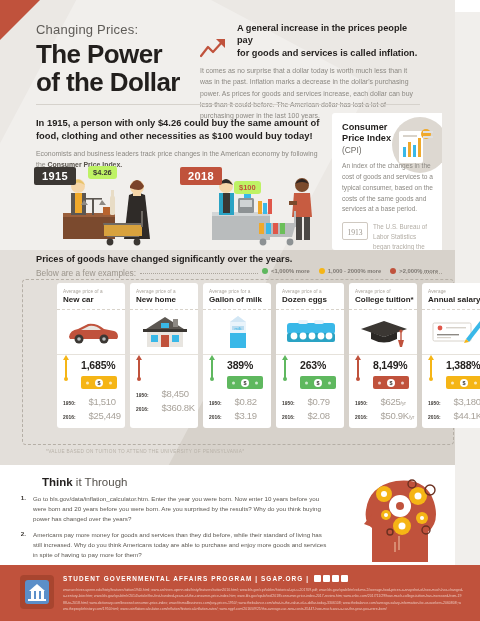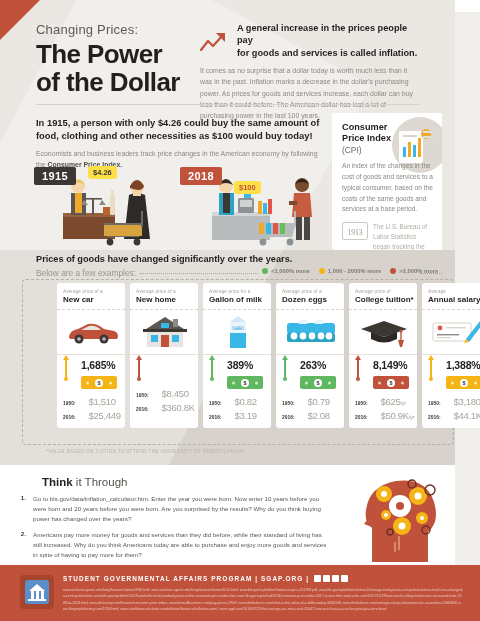--- a/index.html
+++ b/index.html
@@ -22,39 +22,39 @@
   .bg-white { position:absolute; left:0; top:465px; width:480px; height:100px; background:#fff; }
   .bg-rail { position:absolute; right:0; top:0; width:25px; height:565px; background:#f1efec; }
   .bg-rail2 { position:absolute; right:0; top:0; width:25px; height:12px; background:#ffffff; }
 
   
   .hdr { position:absolute; left:36px; top:22px; width:180px; }
   .hdr-kicker { font-size:13px; color:#5e5b57; font-weight:400; letter-spacing:.2px; }
   .hdr-title { font-size:26px; font-weight:bold; color:#221f1d; line-height:1.08; margin-top:3px; letter-spacing:-.6px; }
 
   .intro { position:absolute; left:200px; top:22px; width:220px; }
-  .intro-row { display:flex; gap:7px; align-items:center; }
+  .intro-row { display:flex; gap:7px; align-items:flex-end; }
   .intro-ico { flex:0 0 auto; width:30px; height:22px; margin-top:2px; }
   .intro-lead { font-size:9.2px; font-weight:bold; color:#221f1d; line-height:1.35; }
   .intro-body { font-size:6.9px; color:#8c8983; line-height:1.62; margin-top:6px; }
 
   .hr { position:absolute; left:36px; top:104px; width:384px; height:1px; background:#d6d2cc; }
 
   
   .cmp { position:absolute; left:36px; top:116px; width:285px; }
   .cmp-head { font-size:9.4px; font-weight:bold; color:#221f1d; line-height:1.42; }
   .cmp-sub { font-size:6.9px; color:#8c8983; line-height:1.6; margin-top:5px; }
   .cmp-sub b { color:#555049; }
 
   .scene { position:absolute; left:30px; top:163px; width:300px; height:87px; }
   .yr-badge { position:absolute; font-size:11px; font-weight:bold; color:#fff; padding:3px 8px 3px 8px;
      border-radius:2px; letter-spacing:.4px; }
   .yr-1915 { left:4px; top:4px; background:#3b3733; }
   .yr-2018 { left:150px; top:4px; background:#c0523c; }
-  .bubble { position:absolute; background:#fde047; border-radius:3px; padding:2px 5px;
+  .bubble { position:absolute; background:#bef264; border-radius:3px; padding:2px 5px;
      font-size:7.5px; font-weight:bold; color:#3b3733; }
   .b1 { left:58px; top:3px; }
   .b2 { left:204px; top:18px; color:#c0523c; }
 
   
   .cpi { position:absolute; left:332px; top:113px; width:110px; height:137px;
      background:#fff; border-radius:3px 0 0 3px; padding:9px 9px 0 10px; overflow:hidden; }
   .cpi-t { font-size:9.2px; font-weight:bold; color:#221f1d; line-height:1.22; }
   .cpi-t2 { font-size:8.4px; font-weight:400; color:#6d6a65; margin-top:1px; }
   .cpi-b { font-size:6.6px; color:#8c8983; line-height:1.63; margin-top:6px; }

